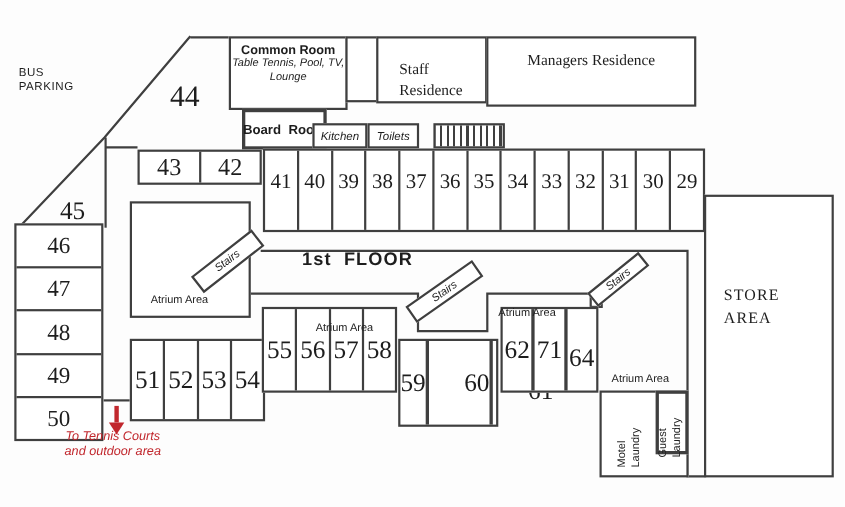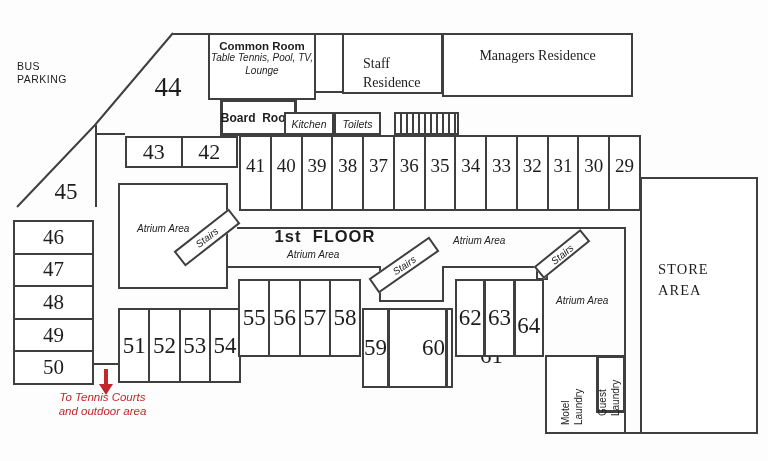--- a/index.html
+++ b/index.html
@@ -59,21 +59,21 @@
   .kitchen{left:284px;top:112px;width:50px;height:23px;display:flex;align-items:center;justify-content:center;}
   .toilets{left:334px;top:112px;width:47px;height:23px;display:flex;align-items:center;justify-content:center;}
   .hatch{
     left:394px;top:112px;width:65px;height:23px;
     background:repeating-linear-gradient(90deg,#fff 0 4px,var(--wall) 4px 6px);
   }
   .row-4342{left:125px;top:136px;width:113px;height:32px;}
   .row-4342 .cell{font-size:22px;}
   .row-top{left:239px;top:135px;width:402px;height:76px;}
   .row-top .cell{font-size:19px;padding-bottom:14px;box-sizing:border-box;}
-  .left-col{left:13px;top:220px;width:81px;height:165px;}
+  .left-col{left:13px;top:203px;width:81px;height:198px;}
   .atrium-left-box{left:118px;top:183px;width:110px;height:106px;}
   .row-51{left:118px;top:308px;width:123px;height:75px;}
   .row-51 .cell{font-size:23px;}
   .row-55{left:238px;top:279px;width:123px;height:78px;}
   .row-55 .cell{font-size:23px;}
   .row-59{left:362px;top:308px;width:91px;height:80px;gap:32px;}
   .row-59 .cell{font-size:23px;}
   .row-62{left:455px;top:279px;width:89px;height:78px;}
   .row-62 .cell{font-size:23px;}
   .store{left:640px;top:177px;width:118px;height:257px;}
@@ -90,21 +90,21 @@
   .stairs-left{left:172px;top:228px;width:70px;height:19px;transform:rotate(-38deg);}
   .stairs-mid{left:367px;top:256px;width:74px;height:18px;transform:rotate(-35deg);}
   .stairs-right{left:532px;top:246px;width:60px;height:16px;transform:rotate(-39deg);}
 
   
   .lbl{position:absolute;z-index:3;}
   .bus{left:17px;top:60px;font-size:10.5px;line-height:1.25;letter-spacing:.5px;}
   .n44{left:138px;top:72px;width:60px;text-align:center;font-family:"Liberation Serif",serif;font-size:27px;}
   .n45{left:44px;top:179px;width:44px;text-align:center;font-family:"Liberation Serif",serif;font-size:23px;}
   .floor-title{left:250px;top:227px;width:150px;text-align:center;font-weight:bold;font-size:16.5px;letter-spacing:1px;white-space:pre;}
-  .atrium{font-style:italic;font-size:10px;color:#222;white-space:nowrap;}
+  .atrium{font-size:10px;color:#222;white-space:nowrap;margin-top:44px;}
   .atrium-left{left:137px;top:223px;}
   .atrium-center{left:287px;top:249px;}
   .atrium-midright{left:453px;top:235px;}
   .atrium-right{left:556px;top:295px;}
   .cr-title{margin-top:5px;font-weight:bold;font-size:11.5px;}
   .cr-sub{font-style:italic;font-size:10px;line-height:1.25;}
   .br-label{font-weight:bold;font-size:12px;white-space:pre;}
   .small-italic{font-style:italic;font-size:10.5px;}
   .staff-label{position:absolute;left:19px;top:20px;font-family:"Liberation Serif",serif;font-size:14px;line-height:1.35;}
   .managers-label{margin-top:13px;font-family:"Liberation Serif",serif;font-size:14px;}
@@ -222,21 +222,21 @@
   </div>
 
   <div class="row row-59 bdiv">
     <div class="cell">59</div>
     <div class="cell">60</div>
     <div class="cell">61</div>
   </div>
 
   <div class="row row-62 bdiv">
     <div class="cell">62</div>
-    <div class="cell">63</div>
+    <div class="cell">71</div>
     <div class="cell">64</div>
   </div>
 
   <div class="box store">
     <div class="store-label">
       <div>STORE</div>
       <div>AREA</div>
     </div>
   </div>
 

